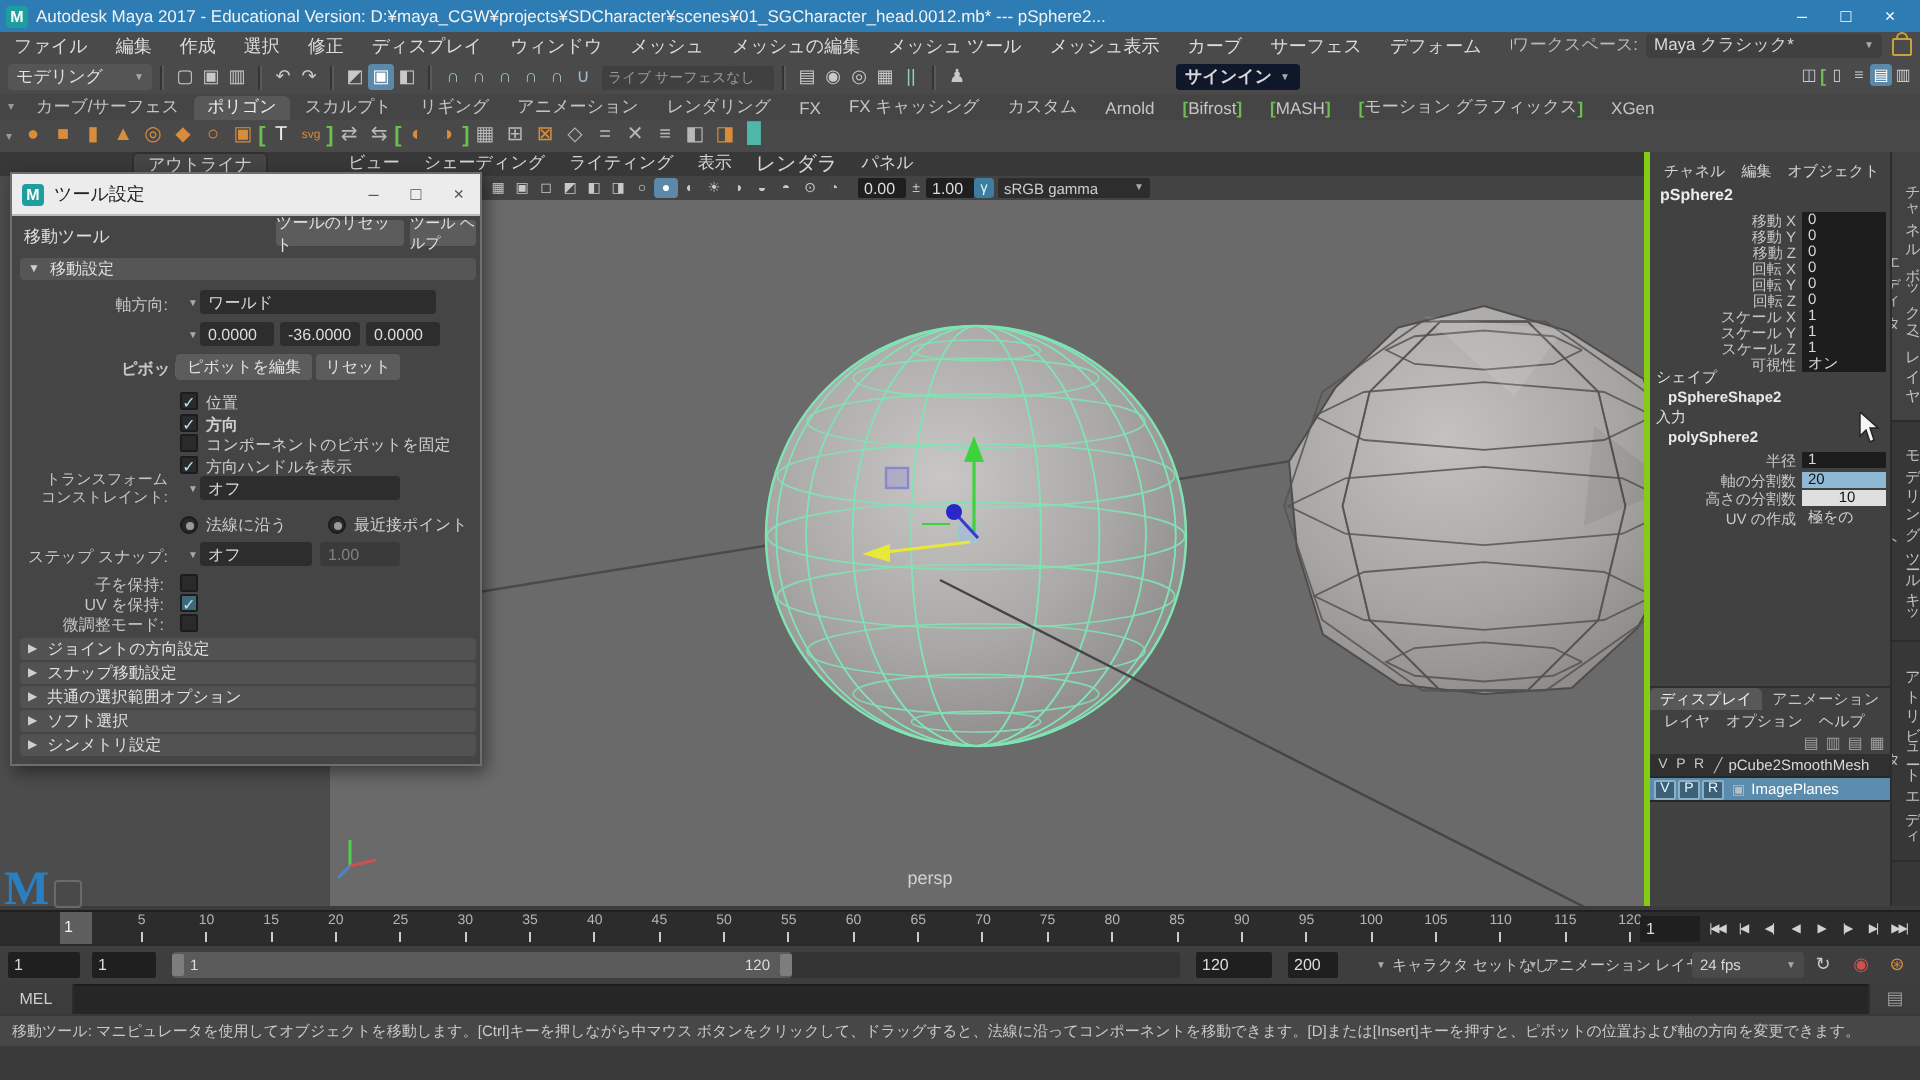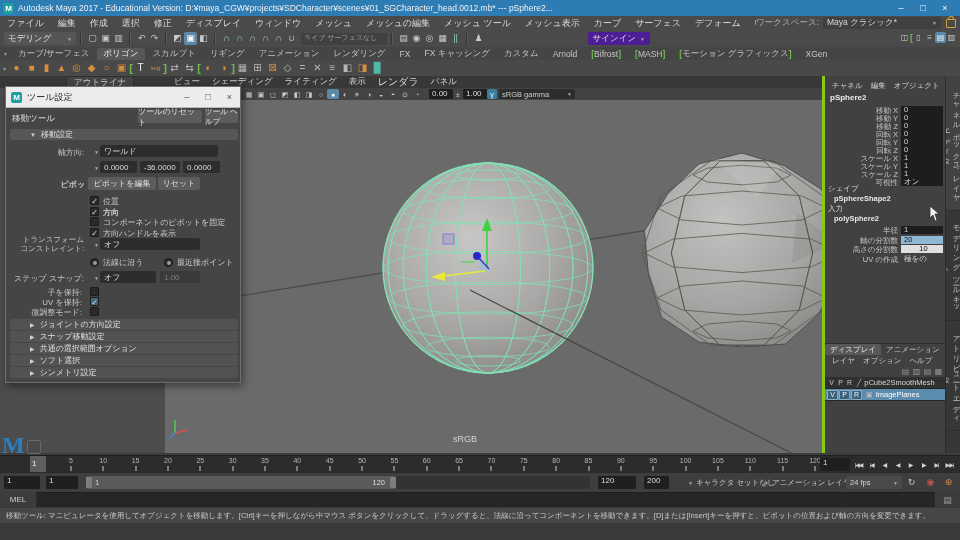--- a/index.html
+++ b/index.html
@@ -7,21 +7,21 @@
           font-family:"Liberation Sans","DejaVu Sans",sans-serif;color:#d8d8d8;
           -webkit-font-smoothing:antialiased;cursor:default;}
   .abs{position:absolute;}
   .row{display:flex;align-items:center;}
   .chip{width:13px;height:13px;display:flex;align-items:center;justify-content:center;
         border-radius:2px;color:#c9c9c9;font-size:9px;line-height:1;flex:0 0 auto;}
   .chip.active{background:#5d89a8;color:#fff;}
   .sep{width:1px;height:12px;background:#333;border-right:1px solid #5a5a5a;margin:0 4px;flex:0 0 auto;}
   .mi{padding:0 7px;font-size:9px;color:#dcdcdc;white-space:nowrap;}
   .bracket{color:#6cbf4f;font-weight:bold;}
-  .fld{background:#1f1f1f;color:#dcdcdc;font-size:8px;display:flex;
+  .fld{background:#1f1f1f;color:#dcdcdc;font-size:8px;display:flex;align-items:center;
        padding:0 3px;border-radius:1px;box-sizing:border-box;}
   .ddarrow{font-size:5px;color:#aaa;margin-left:4px;}
   .tab{font-size:8.5px;color:#c5c5c5;padding:0 7px;height:12px;display:flex;align-items:center;white-space:nowrap;}
   .tab.active{background:#585858;color:#f0f0f0;border-radius:3px 3px 0 0;}
   .vtab{writing-mode:vertical-rl;text-orientation:mixed;font-size:7.5px;color:#c2c2c2;
         border-bottom:1px solid #2c2c2c;padding:6px 0;text-align:center;width:15px;box-sizing:border-box;
         letter-spacing:1px;overflow:hidden;}
   .cbrow{position:absolute;left:0;width:123px;height:8px;}
   .cblabel{position:absolute;right:50px;top:0;font-size:7.5px;color:#c8c8c8;white-space:nowrap;}
   .cbval{position:absolute;left:76px;top:0;width:42px;height:8px;background:#1d1d1d;color:#dadada;
@@ -31,21 +31,21 @@
   .cbval.enum{background:transparent;color:#d0d0d0;}
   .tsrow{position:absolute;font-size:8px;color:#cfcfcf;white-space:nowrap;}
   .tslabel{position:absolute;text-align:right;font-size:8px;color:#c6c6c6;white-space:nowrap;}
   .tsbox{position:absolute;background:#2d2d2d;border-radius:2px;height:12px;font-size:8px;color:#dcdcdc;
          display:flex;align-items:center;padding:0 4px;box-sizing:border-box;}
   .tsbtn{position:absolute;background:#5c5c5c;border-radius:2px;height:13px;font-size:8px;color:#e2e2e2;
          display:flex;align-items:center;justify-content:center;box-sizing:border-box;}
   .check{position:absolute;width:9px;height:9px;background:#2a2a2a;border:1px solid #1c1c1c;border-radius:1px;
          color:#bfe2f2;font-size:8px;line-height:9px;text-align:center;box-sizing:border-box;}
   .sect{position:absolute;left:4px;width:228px;height:11px;background:#525252;border-radius:2px;
-        font-size:8px;color:#e0e0e0;display:flex;align-items:center;padding-left:20px;box-sizing:border-box;}
+        font-size:8px;color:#e0e0e0;display:flex;align-items:center;padding-left:4px;box-sizing:border-box;}
   .sect .arr{font-size:6px;margin-right:5px;color:#cfcfcf;}
   .ticklab{position:absolute;top:1px;transform:translateX(-50%);font-size:7px;color:#b5b5b5;}
   .tickline{position:absolute;bottom:2px;width:1px;height:5px;background:#cccccc;transform:translateX(-50%);}
   .pbtn{width:13px;height:13px;display:flex;align-items:center;justify-content:center;
         font-size:6px;color:#d2d2d2;letter-spacing:-1px;flex:0 0 auto;}
 </style>
 </head>
 <body>
 
 <div id="screen">
@@ -117,21 +117,21 @@
         <div class="fld" style="height: 12px; width: 86px; font-size: 7px; color: rgb(154, 154, 154); background: rgb(64, 64, 64); margin-left: 3px;">ライブ サーフェスなし</div>
         <span class="sep"></span>
         <span class="chip">▤</span>
         <span class="chip">◉</span>
         <span class="chip">◎</span>
         <span class="chip">▦</span>
         <span class="chip" style="color: rgb(143, 208, 192);">||</span>
         <span class="sep"></span>
         <span class="chip">♟</span>
       </div>
-    <div class="row" style="background:#4c1d95;border-radius:2px;height:13px;padding:0 5px;margin-right:310px;">
+    <div class="row" style="background:#0f172a;border-radius:2px;height:13px;padding:0 5px;margin-right:310px;font-weight:bold;">
       <span style="font-size:8.5px;color:#d8d8d8;">サインイン</span>
       <span class="ddarrow">▼</span>
     </div>
     <div class="row" id="sidebar-toggles" style="position:absolute;right:3px;top:2px;">
         <span class="chip" style="width: 11px; height: 11px; font-size: 8px;">◫</span>
         <span class="bracket" style="font-size: 9px;">[</span>
         <span class="chip" style="width: 11px; height: 11px; font-size: 8px;">▯</span>
         <span class="chip" style="width: 11px; height: 11px; font-size: 8px;">≡</span>
         <span class="chip active" style="width: 11px; height: 11px; font-size: 8px;">▤</span>
         <span class="chip" style="width: 11px; height: 11px; font-size: 8px;">▥</span>
@@ -315,21 +315,21 @@
         <circle cx="312" cy="156" r="4" fill="#2828c8"></circle>
         <line x1="296" y1="162" x2="310" y2="162" stroke="#3fd23f" stroke-width="1"></line>
       </g>
 
       <g id="vp-axis">
         <line x1="10" y1="333" x2="10" y2="320" stroke="#4fd04f" stroke-width="1.5"></line>
         <line x1="10" y1="333" x2="23" y2="330" stroke="#d05050" stroke-width="1.5"></line>
         <line x1="10" y1="333" x2="4" y2="339" stroke="#5080d0" stroke-width="1.5"></line>
       </g>
     </svg>
-    <div style="position:absolute;left:0;width:600px;text-align:center;top:334px;font-size:9px;color:#d2d2d2;">sRGB</div>
+    <div style="position:absolute;left:0;width:600px;text-align:center;top:334px;font-size:9px;color:#d2d2d2;">persp</div>
   </div>
 
   <div class="abs" id="rightdock" style="left:822px;top:76px;width:123px;height:377px;background:#414141;border-left:3px solid #84cc16;">
     <div class="row" id="cb-menus" style="height:13px;margin-top:3px;padding-left:3px;">
         <div class="mi" style="font-size: 7.5px; padding: 0px 4px; color: rgb(214, 214, 214);">チャネル</div>
         <div class="mi" style="font-size: 7.5px; padding: 0px 4px; color: rgb(214, 214, 214);">編集</div>
         <div class="mi" style="font-size: 7.5px; padding: 0px 4px; color: rgb(214, 214, 214);">オブジェクト</div>
         <div class="mi" style="font-size: 7.5px; padding: 0px 4px; color: rgb(214, 214, 214);">表示</div>
       </div>
     <div style="position:absolute;left:5px;top:17px;font-size:8px;font-weight:bold;color:#ececec;">pSphere2</div>

